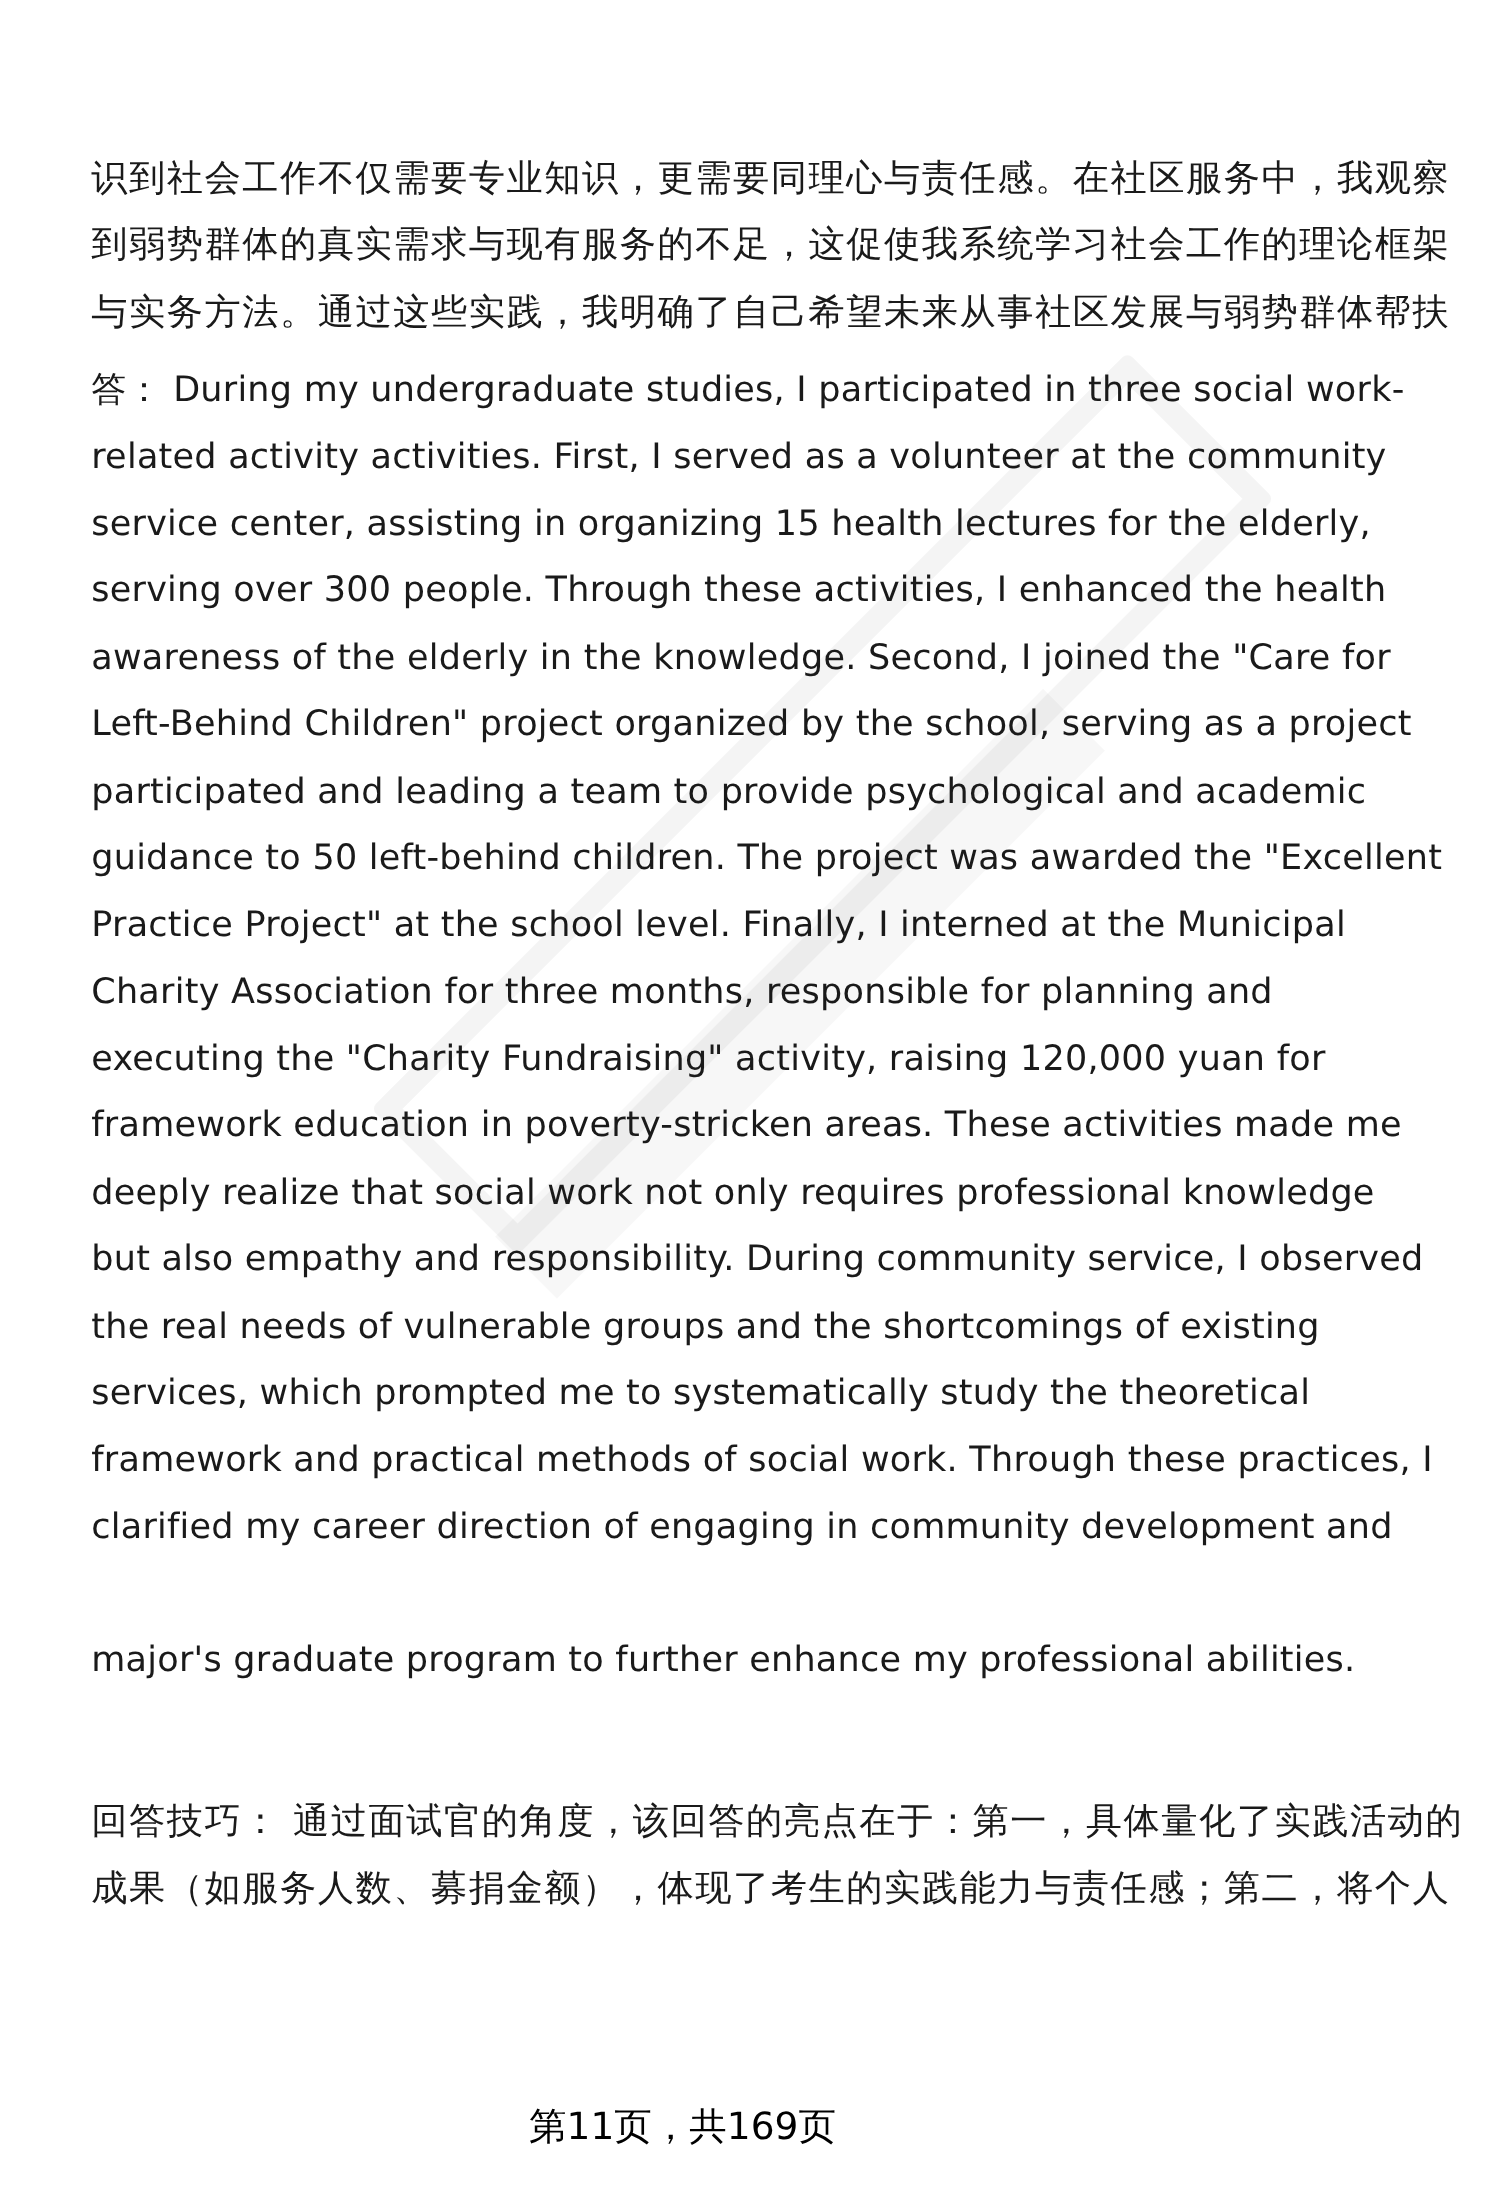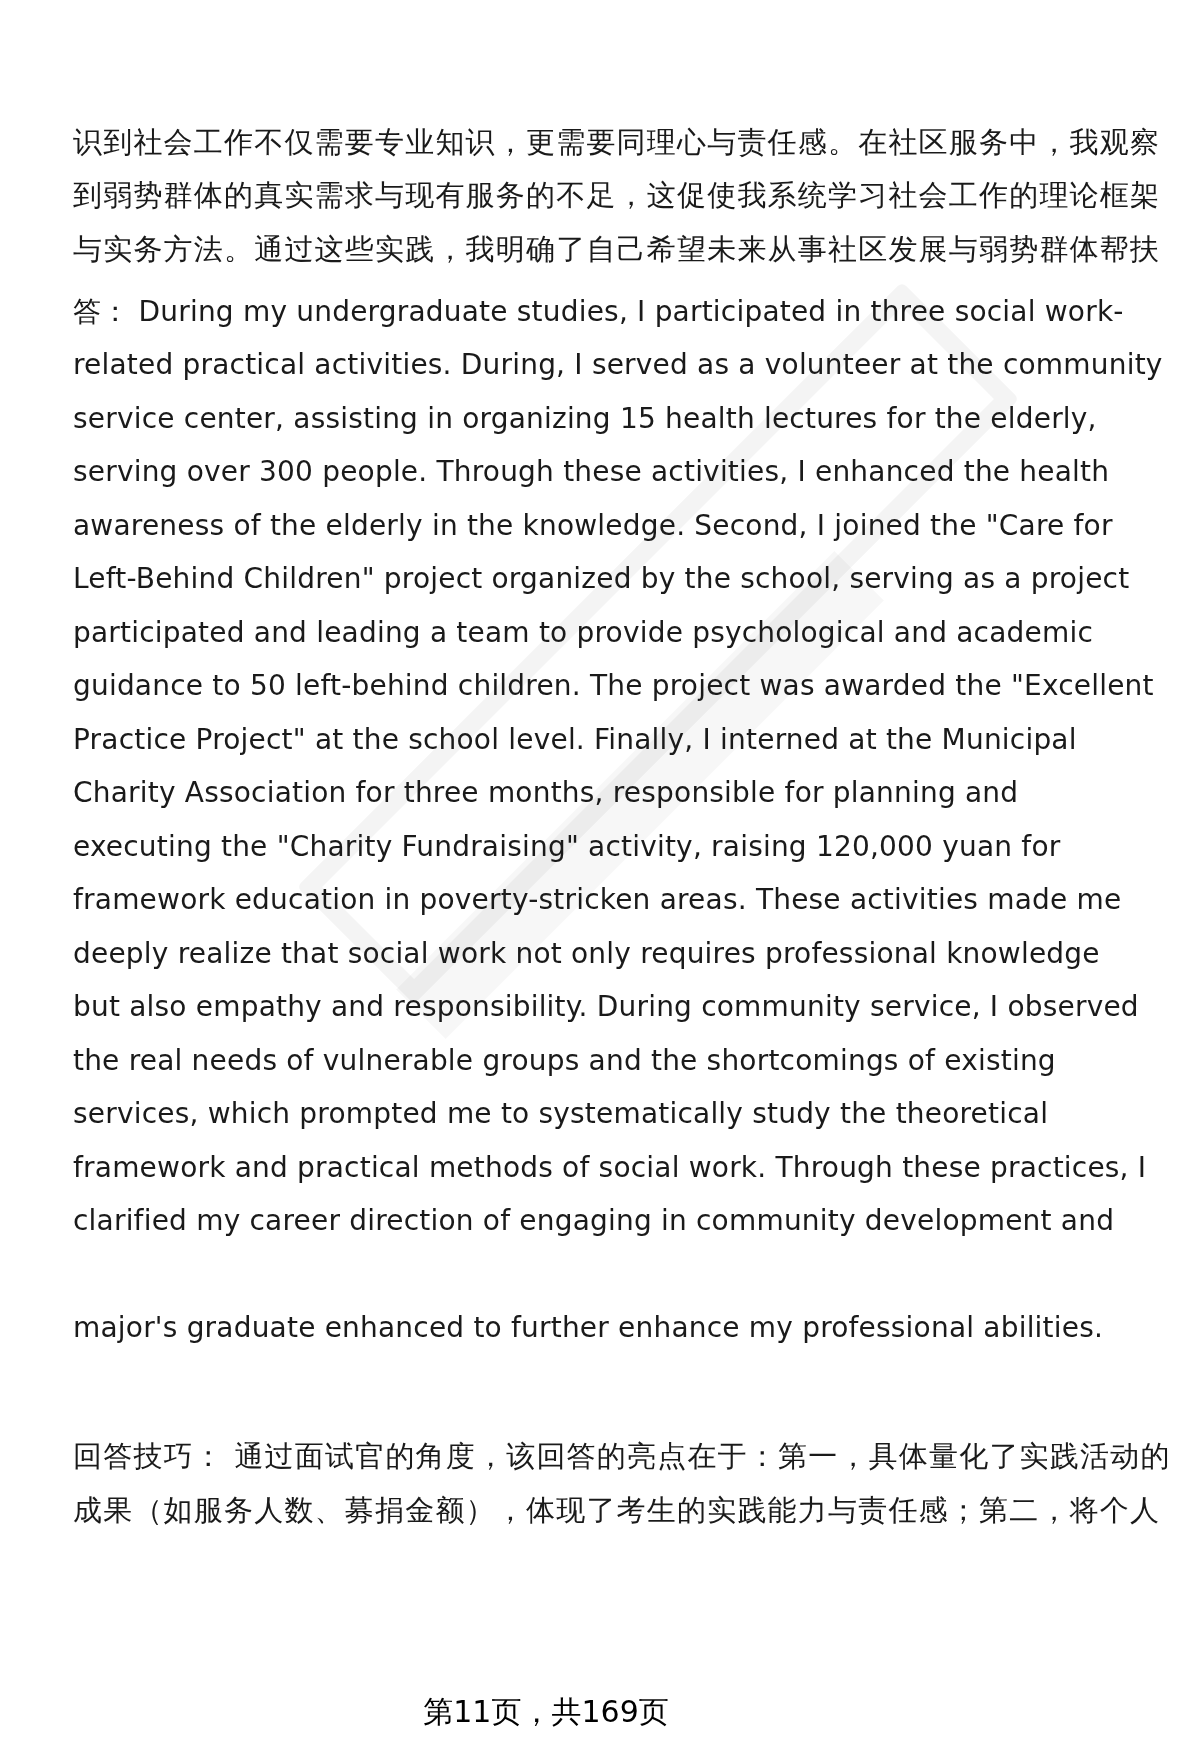--- a/index.html
+++ b/index.html
@@ -8,49 +8,49 @@
   .page { position: absolute; left: 0; top: 0; width: 1200px; height: 1755px; }
   .watermark { position: absolute; left: 230px; top: 560px; width: 820px; height: 130px;
                transform: rotate(-45deg); transform-origin: center;
                border: 18px solid rgba(0,0,0,0.045); border-radius: 6px; pointer-events: none; }
   .watermark2 { position: absolute; left: 330px; top: 760px; width: 620px; height: 70px;
                transform: rotate(-45deg); background: rgba(0,0,0,0.03); pointer-events: none; }
   .line { position: absolute; left: 73px; white-space: nowrap; font-size: 28.5px; line-height: 40px; letter-spacing: 0.1px; }
   .zh { font-size: 29px; letter-spacing: 1.2px; margin-top: 44px; }
   .en { font-size: 28px; letter-spacing: 0.2px; }
   .footer { position: absolute; left: 0; width: 1092px; top: 1681px; text-align: center;
-            font-size: 30px; color: #000; margin-top: 11px; }
+            font-size: 30px; color: #000; }
 </style>
 </head>
 <body>
 
 <div class="page">
   <div class="watermark"></div>
   <div class="watermark2"></div>
 
   <div class="line zh" style="top:78px">识到社会工作不仅需要专业知识，更需要同理心与责任感。在社区服务中，我观察</div>
   <div class="line zh" style="top:131px">到弱势群体的真实需求与现有服务的不足，这促使我系统学习社会工作的理论框架</div>
   <div class="line zh" style="top:185px">与实务方法。通过这些实践，我明确了自己希望未来从事社区发展与弱势群体帮扶</div>
   <div class="line en" style="top:292px">答：  During my undergraduate studies, I participated in three social work-</div>
-  <div class="line en" style="top:345px">related practical activities. During, I served as a volunteer at the community</div>
+  <div class="line en" style="top:345px">related activity activities. First, I served as a volunteer at the community</div>
   <div class="line en" style="top:399px">service center, assisting in organizing 15 health lectures for the elderly,</div>
   <div class="line en" style="top:452px">serving over 300 people. Through these activities, I enhanced the health</div>
   <div class="line en" style="top:506px">awareness of the elderly in the knowledge. Second, I joined the "Care for</div>
   <div class="line en" style="top:559px">Left-Behind Children" project organized by the school, serving as a project</div>
   <div class="line en" style="top:613px">participated and leading a team to provide psychological and academic</div>
   <div class="line en" style="top:666px">guidance to 50 left-behind children. The project was awarded the "Excellent</div>
   <div class="line en" style="top:720px">Practice Project" at the school level. Finally, I interned at the Municipal</div>
   <div class="line en" style="top:773px">Charity Association for three months, responsible for planning and</div>
   <div class="line en" style="top:827px">executing the "Charity Fundraising" activity, raising 120,000 yuan for</div>
   <div class="line en" style="top:880px">framework education in poverty-stricken areas. These activities made me</div>
   <div class="line en" style="top:934px">deeply realize that social work not only requires professional knowledge</div>
   <div class="line en" style="top:987px">but also empathy and responsibility. During community service, I observed</div>
   <div class="line en" style="top:1041px">the real needs of vulnerable groups and the shortcomings of existing</div>
   <div class="line en" style="top:1094px">services, which prompted me to systematically study the theoretical</div>
   <div class="line en" style="top:1148px">framework and practical methods of social work. Through these practices, I</div>
   <div class="line en" style="top:1201px">clarified my career direction of engaging in community development and</div>
-  <div class="line en" style="top:1308px">major's graduate enhanced to further enhance my professional abilities.</div>
+  <div class="line en" style="top:1308px">major's graduate program to further enhance my professional abilities.</div>
 
   <div class="line zh" style="top:1392px">回答技巧：  通过面试官的角度，该回答的亮点在于：第一，具体量化了实践活动的</div>
   <div class="line zh" style="top:1446px">成果（如服务人数、募捐金额），体现了考生的实践能力与责任感；第二，将个人</div>
 
   <div class="footer">第11页，共169页</div>
 </div>
 
 </body></html>

